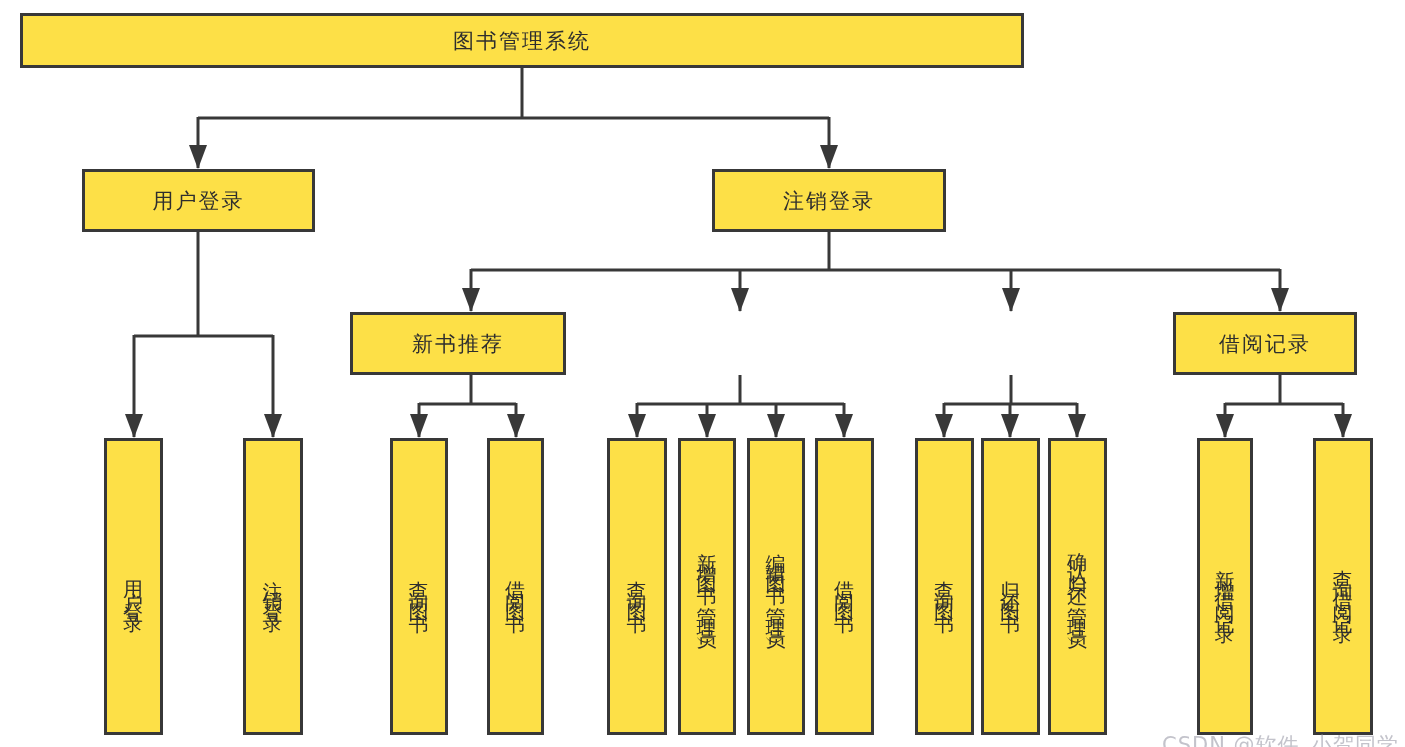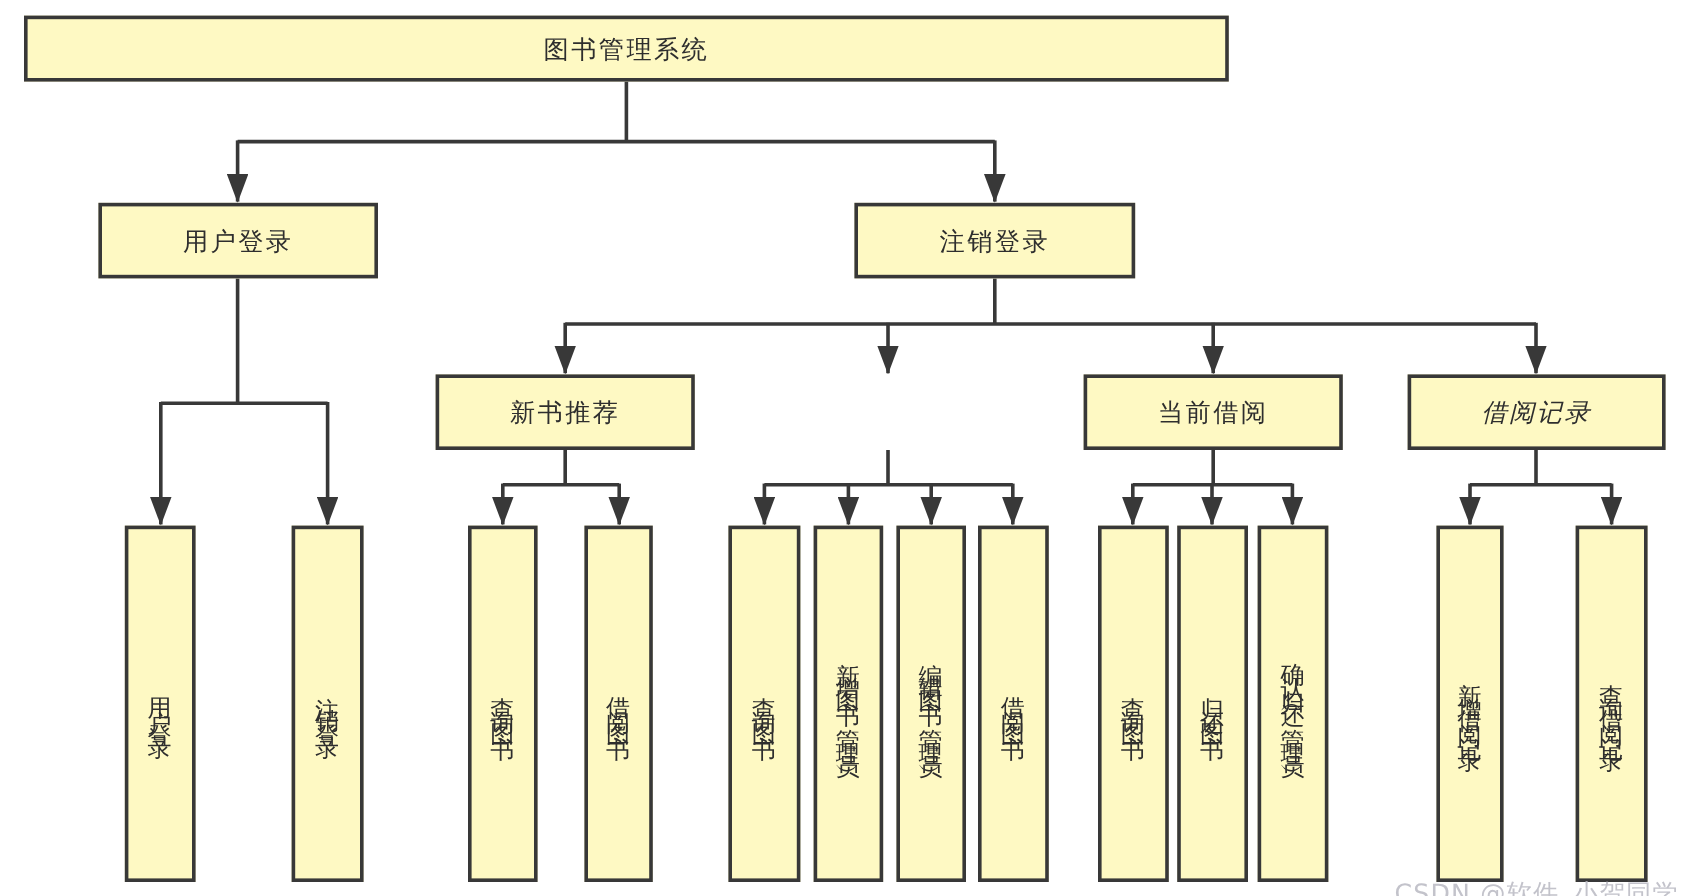--- a/index.html
+++ b/index.html
@@ -8,21 +8,21 @@
     width:1405px; height:747px;
     background:#ffffff;
     font-family:"DejaVu Sans","Liberation Sans",sans-serif;
     overflow:hidden;
   }
   #wires { position:absolute; left:0; top:0; width:1405px; height:747px; }
   .node {
     position:absolute;
     box-sizing:border-box;
     border:3px solid #383838;
-    background:#fef9c3;
+    background:#fde047;
     display:flex; align-items:center; justify-content:center;
     color:#2e2e2e;
   }
   .hnode { font-size:21px; letter-spacing:2px; white-space:nowrap; }
   .root  { left:20px;  top:13px;  width:1004px; height:55px; }
   .lv2a  { left:82px;  top:169px; width:233px;  height:63px; }
   .lv2b  { left:712px; top:169px; width:234px;  height:63px; }
   .lv3   { top:312px;  height:63px; width:216px; }
   .leaf  { top:438px;  height:297px; }
   .vtext {
@@ -88,27 +88,24 @@
     <span>图书管理系统</span>
   </div>
 
   <div class="node hnode lv2a">
     <span>用户登录</span>
   </div>
   <div class="node hnode lv2b">
     <span>注销登录</span>
   </div>
 
-  <div class="node hnode lv3" style="left:363px;">
+  <div class="node hnode lv3" style="left:350px;">
     <span>新书推荐</span>
   </div>
-  <div class="node hnode lv3" style="left:903px;">
-    <span>当前借阅</span>
-  </div>
-  <div class="node hnode lv3" style="left:1173px;width:215px;font-style:italic;">
+  <div class="node hnode lv3" style="left:1173px;width:184px;">
     <span>借阅记录</span>
   </div>
 
   <div class="node leaf" style="left:104px;width:59px;">
     <span class="vtext">用户登录</span>
   </div>
   <div class="node leaf" style="left:243px;width:60px;">
     <span class="vtext">注销登录</span>
   </div>
 

